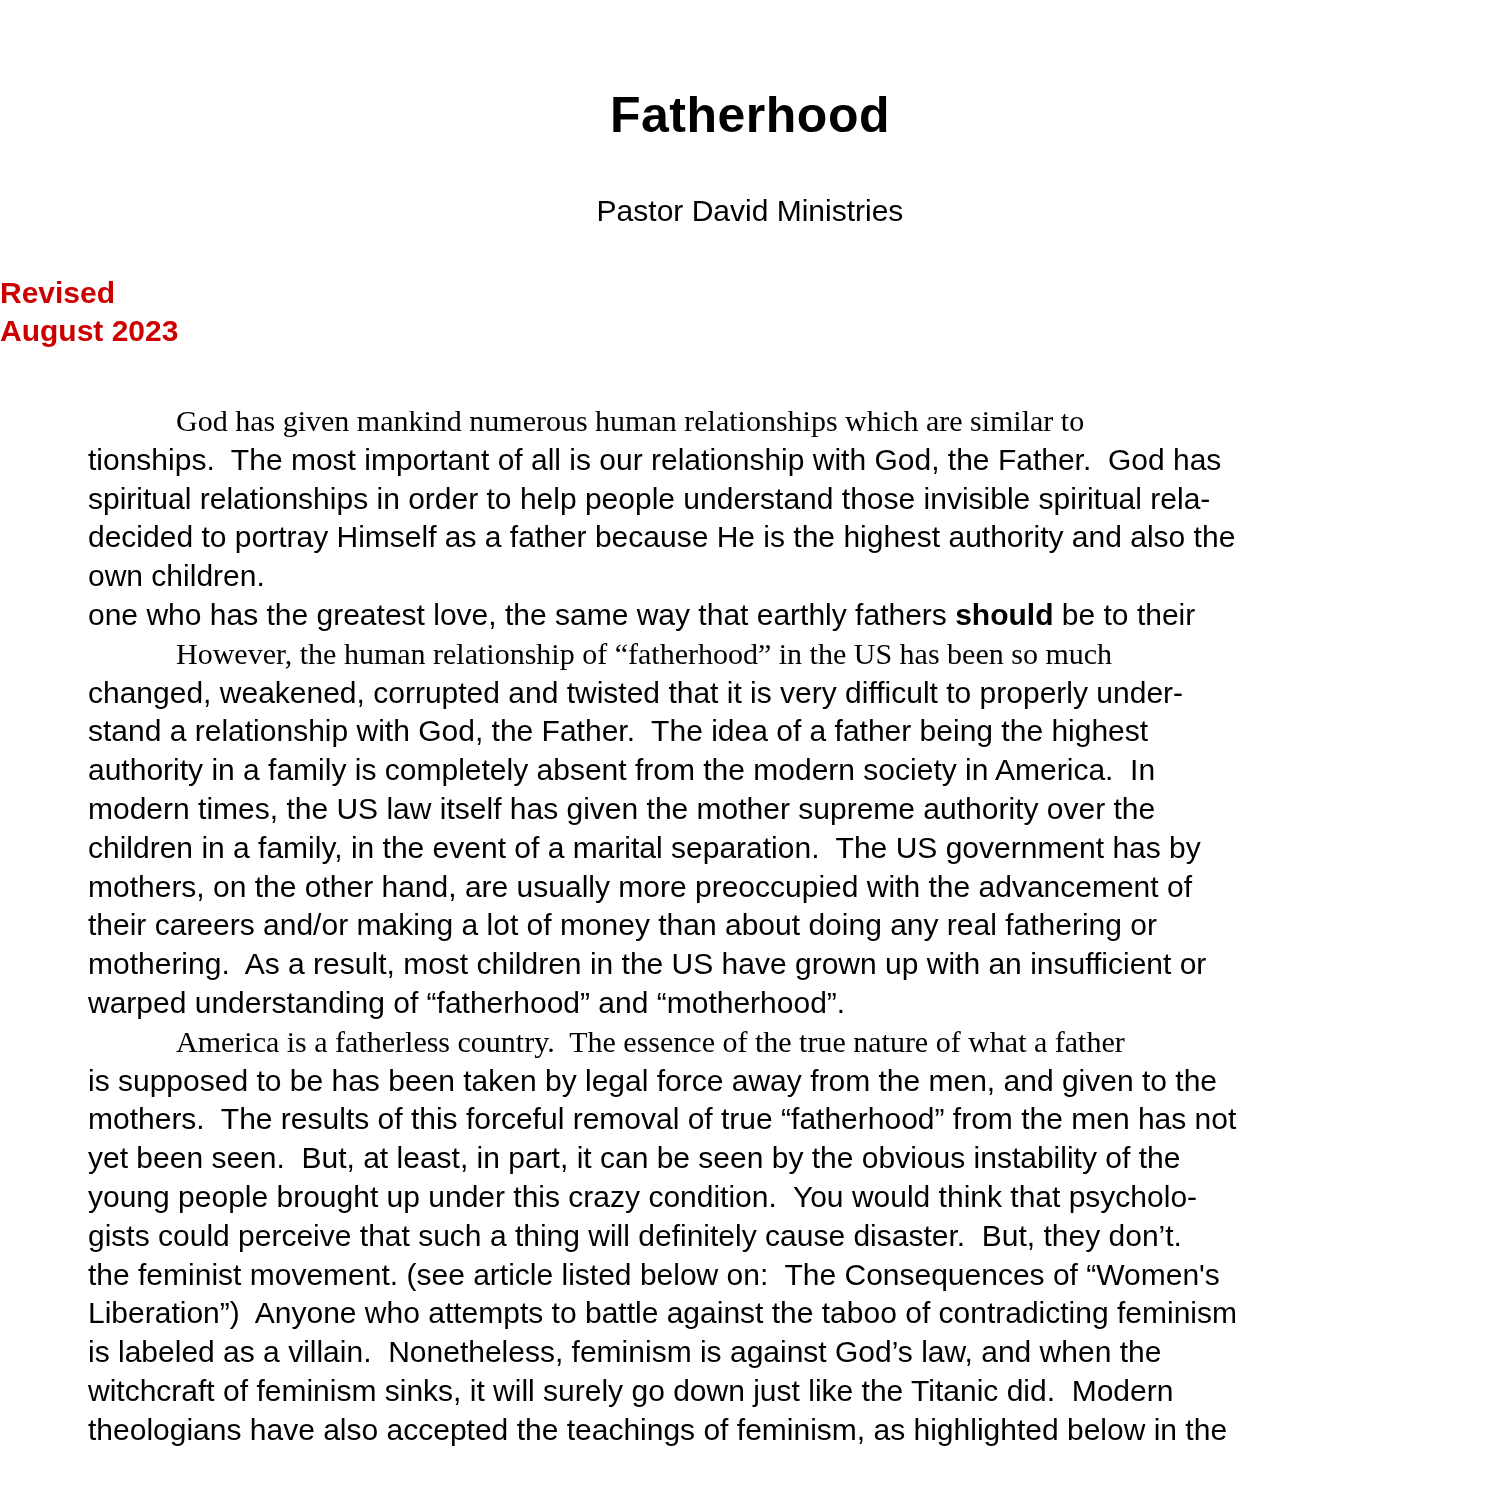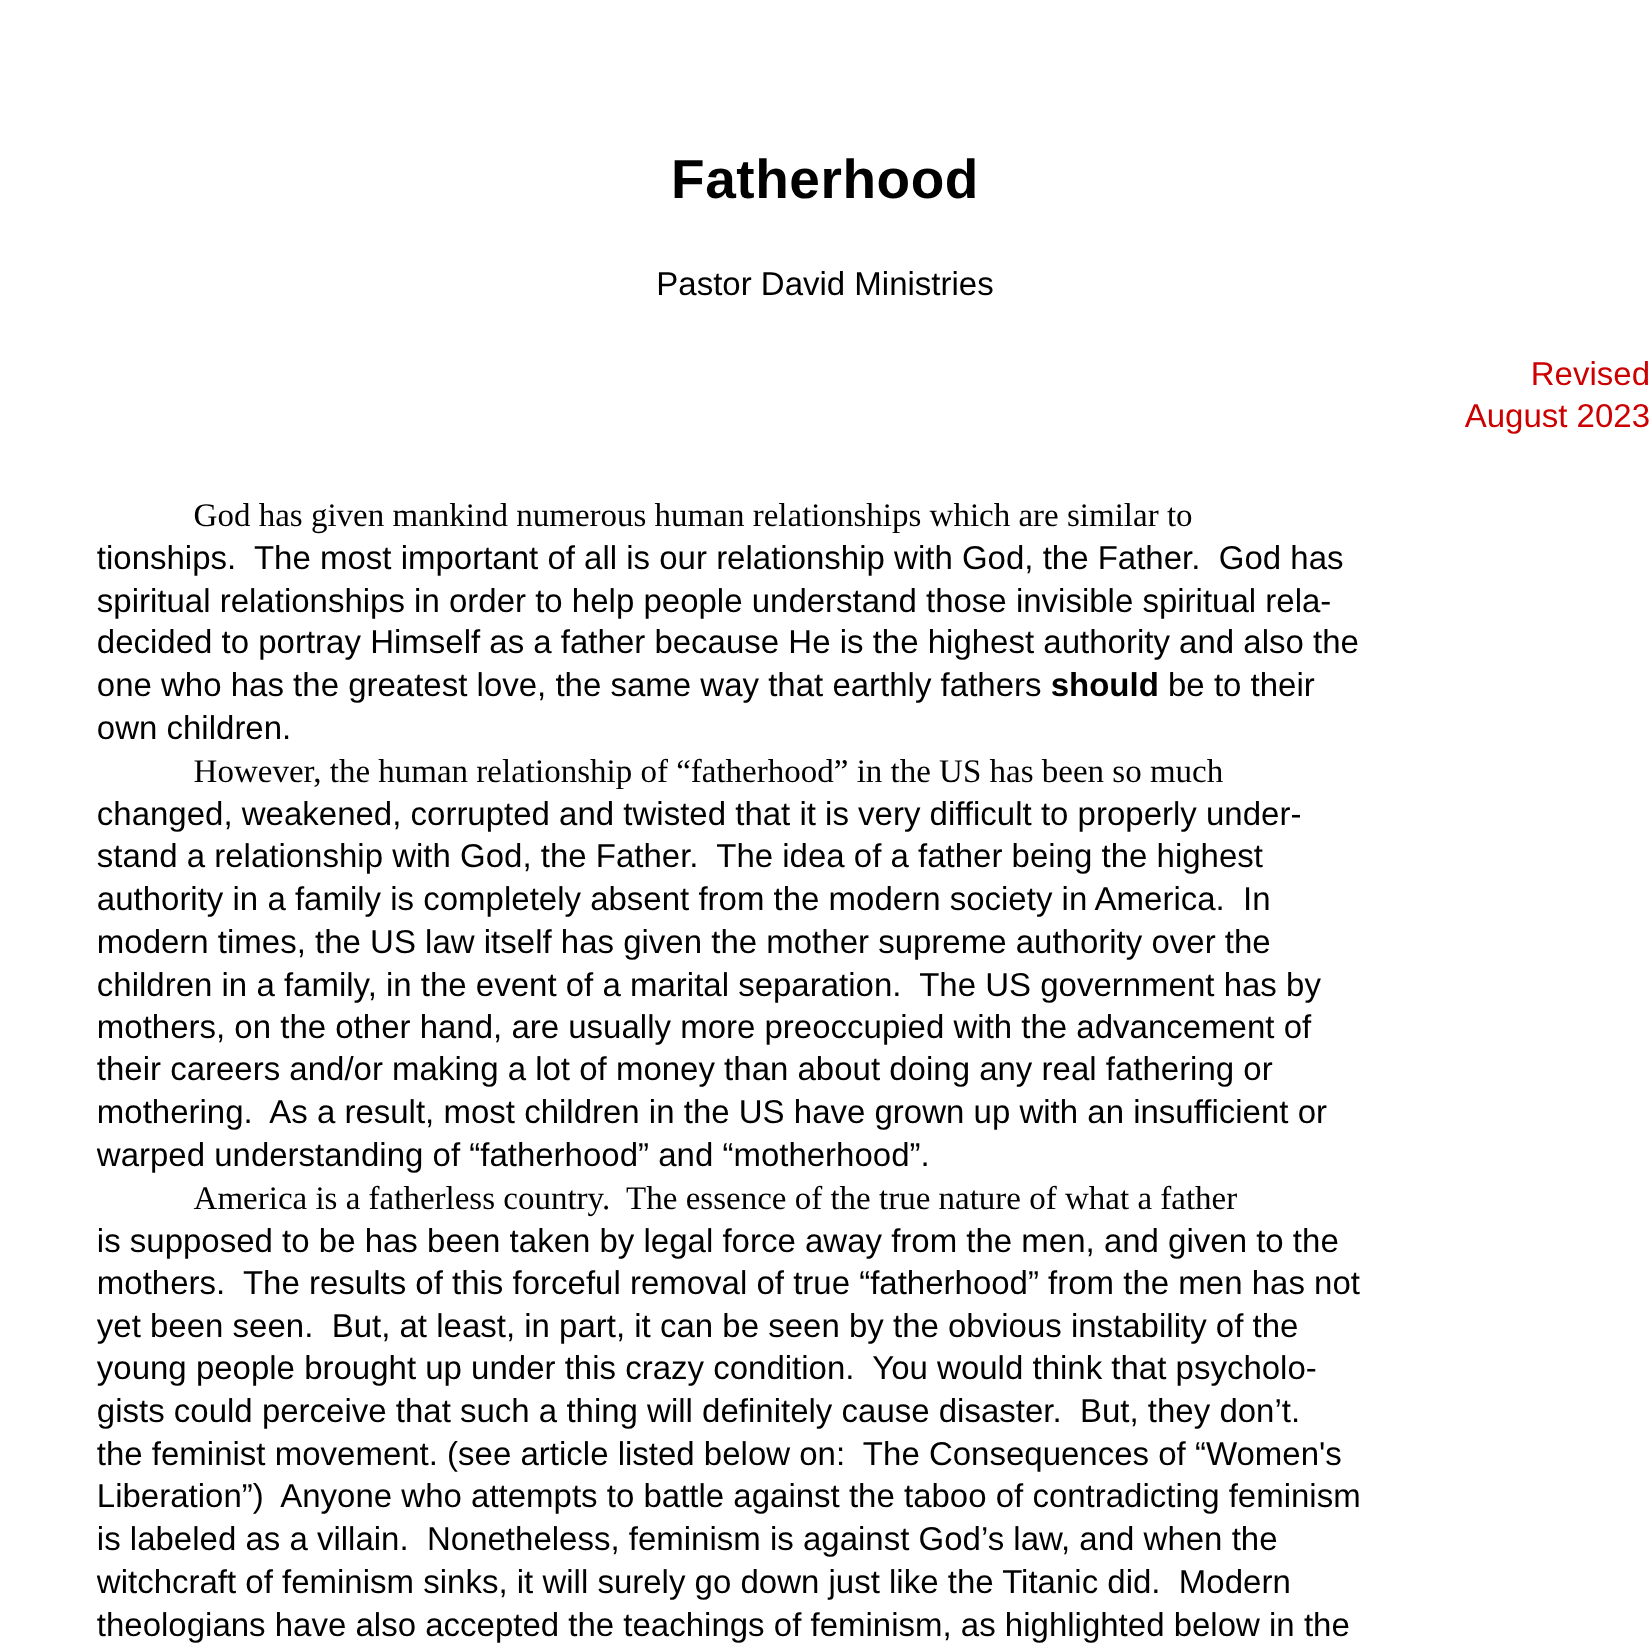--- a/index.html
+++ b/index.html
@@ -12,43 +12,42 @@
     background: #ffffff;
     overflow: hidden;
     font-family: "Liberation Sans", "DejaVu Sans", sans-serif;
     color: #000000;
   }
   .page {
     width: 1500px;
     height: 1156px;
     padding-top: 90px;
     box-sizing: border-box;
-    margin-top: 48px;
   }
   .doc-title {
     margin: 0 0 54px 0;
     text-align: center;
     font-size: 50px;
     line-height: 50px;
     font-weight: bold;
     letter-spacing: 0.5px;
   }
   .doc-subtitle {
     margin: 0 0 46px 0;
     text-align: center;
     font-size: 30px;
     line-height: 34px;
     font-weight: normal;
   }
   .revision {
     margin: 0 0 52px 0;
-    text-align: right;
+    text-align: left;
     font-size: 30px;
     line-height: 38px;
-    font-weight: normal;
+    font-weight: bold;
   }
   .doc-body {
     padding: 0 96px 0 88px;
     font-size: 30px;
   }
   .paragraph {
     margin: 0;
   }
   .line {
     line-height: 38.8px;
@@ -76,22 +75,22 @@
     <div>Revised</div>
     <div>August 2023</div>
   </div>
 
   <div class="doc-body" id="doc-body">
       <div class="paragraph">
         <div class="line indent">God has given mankind numerous human relationships which are similar to</div>
         <div class="line">tionships.  The most important of all is our relationship with God, the Father.  God has</div>
         <div class="line">spiritual relationships in order to help people understand those invisible spiritual rela-</div>
         <div class="line">decided to portray Himself as a father because He is the highest authority and also the</div>
+        <div class="line">own children.</div>
         <div class="line"><span>one who has the greatest love, the same way that earthly fathers </span><span class="bold">should</span><span> be to their</span></div>
-        <div class="line">own children.</div>
       </div>
       <div class="paragraph">
         <div class="line indent">However, the human relationship of “fatherhood” in the US has been so much</div>
         <div class="line">changed, weakened, corrupted and twisted that it is very difficult to properly under-</div>
         <div class="line">stand a relationship with God, the Father.  The idea of a father being the highest</div>
         <div class="line">authority in a family is completely absent from the modern society in America.  In</div>
         <div class="line">modern times, the US law itself has given the mother supreme authority over the</div>
         <div class="line">children in a family, in the event of a marital separation.  The US government has by</div>
         <div class="line">mothers, on the other hand, are usually more preoccupied with the advancement of</div>
         <div class="line">their careers and/or making a lot of money than about doing any real fathering or</div>

